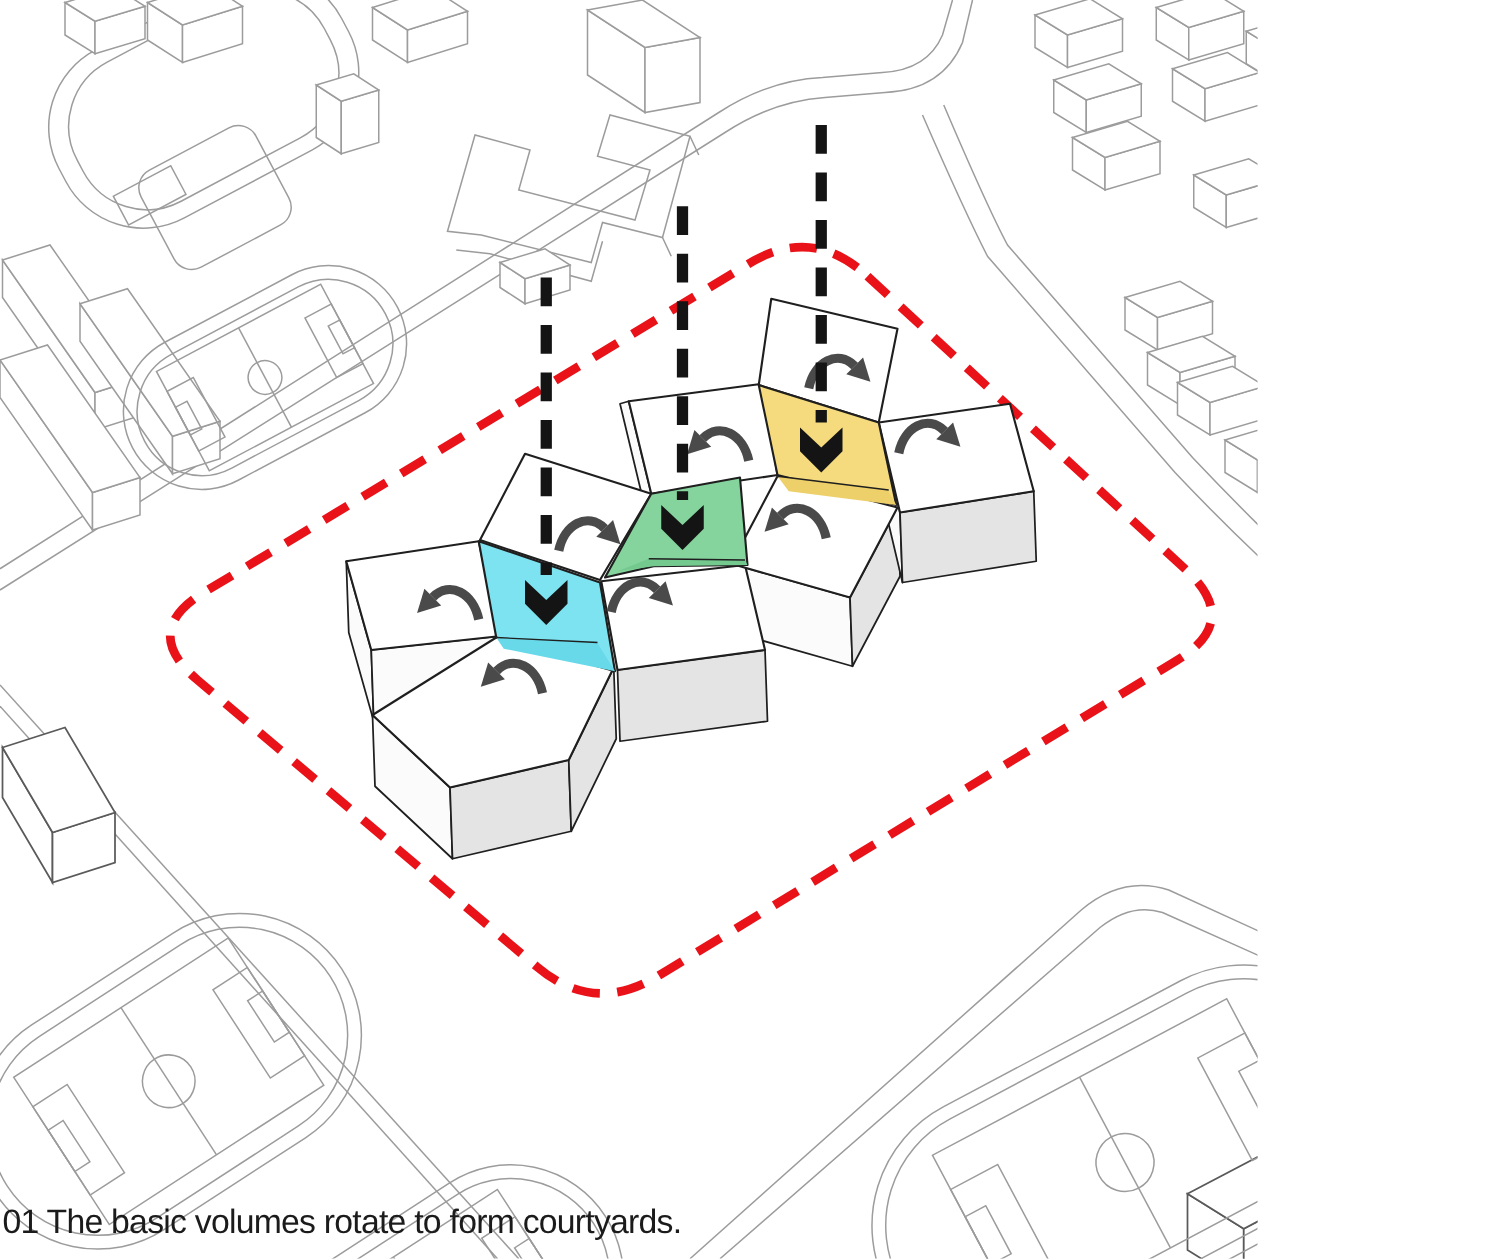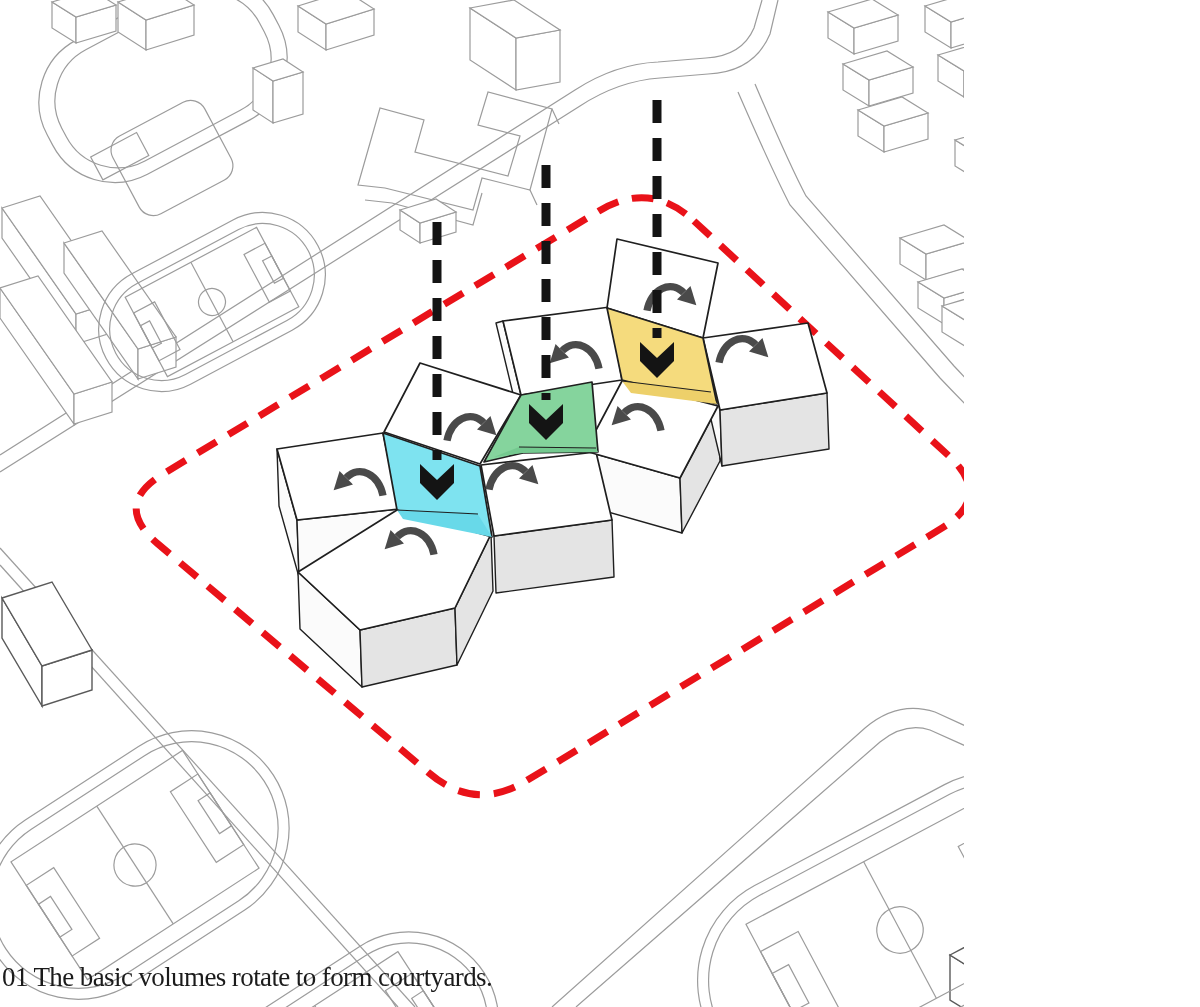--- a/index.html
+++ b/index.html
@@ -12,21 +12,21 @@
     --volume-green:#85D49D;
     --volume-green-front:#74C98F;
     --volume-yellow:#F5DB7D;
     --volume-yellow-front:#EDD06A;
     --face-gray:#e4e4e4;
     --rotation-arrow-gray:#4a4a4a;
     --insertion-arrow-black:#141414;
   }
   html,body{margin:0;padding:0;background:#fff;}
   .canvas{position:relative;width:964px;height:1007px;background:var(--background);overflow:hidden;
-          font-family:Liberation Serif, serif;}
+          font-family:Liberation Sans, sans-serif;padding-left:42px;}
   svg{position:absolute;left:0;top:0;}
   .ctx{stroke:var(--context-line-gray);stroke-width:1.2;fill:none;}
   .ctxF{stroke:var(--context-line-gray);stroke-width:1.2;fill:#ffffff;}
   .ctxD{stroke:#5a5a5a;stroke-width:1.4;fill:#ffffff;}
   .clW{fill:#ffffff;stroke:var(--cluster-line-black);stroke-width:1.7;stroke-linejoin:round;}
   .clW2{fill:#fbfbfb;stroke:var(--cluster-line-black);stroke-width:1.4;stroke-linejoin:round;}
   .clG{fill:var(--face-gray);stroke:var(--cluster-line-black);stroke-width:1.4;stroke-linejoin:round;}
   .ridge{stroke:var(--cluster-line-black);stroke-width:1.1;fill:none;}
   .caption{position:absolute;left:2px;top:962px;font-size:27px;letter-spacing:-0.6px;color:#1b1b1b;}
 </style>

